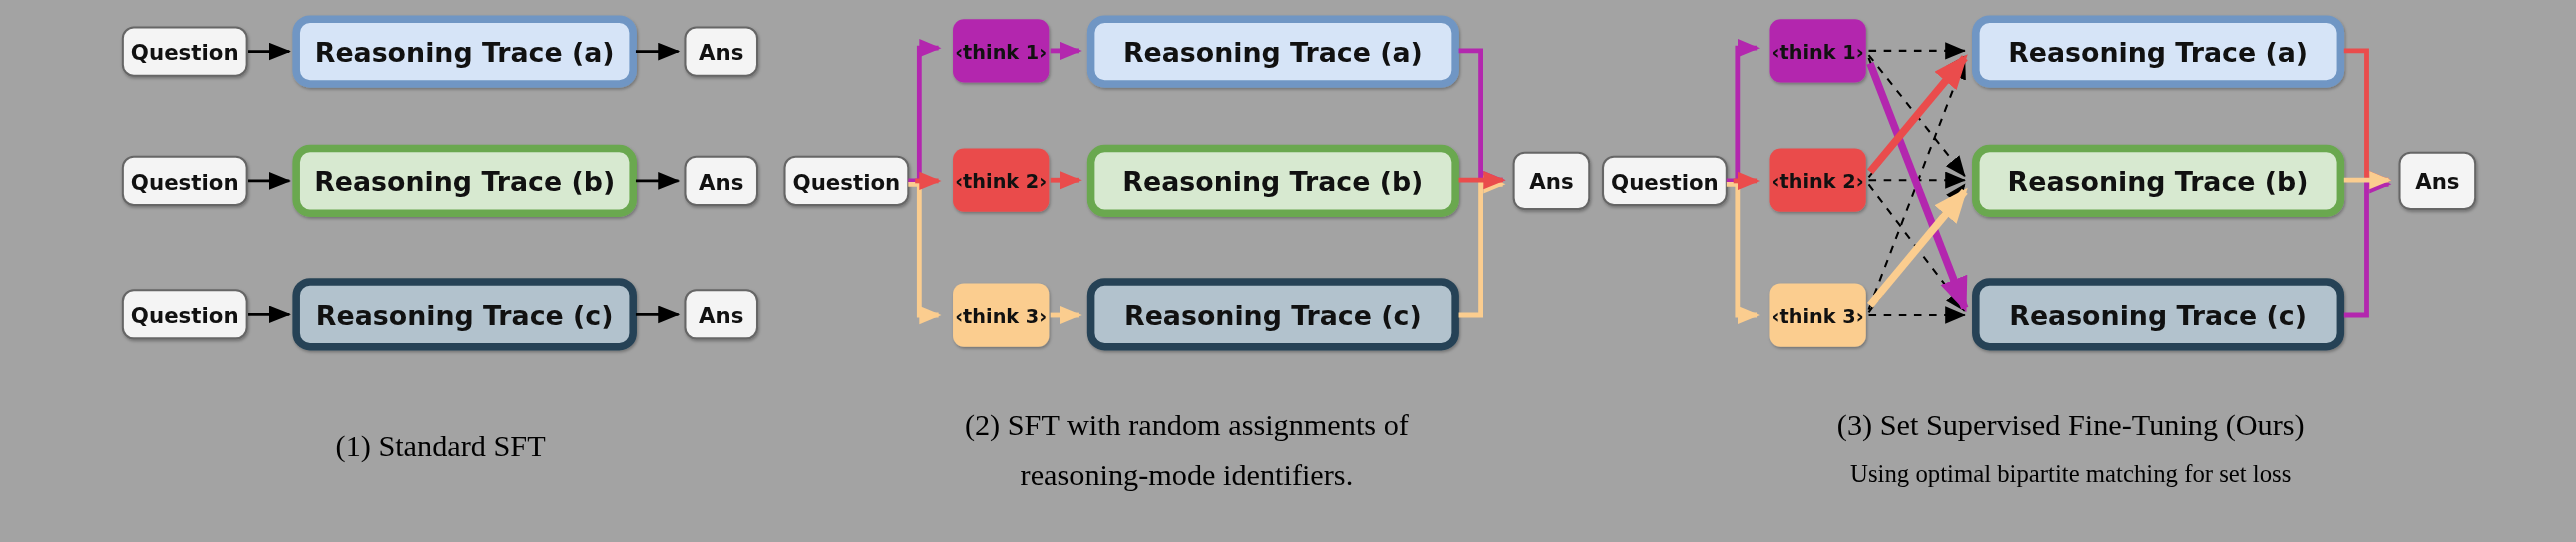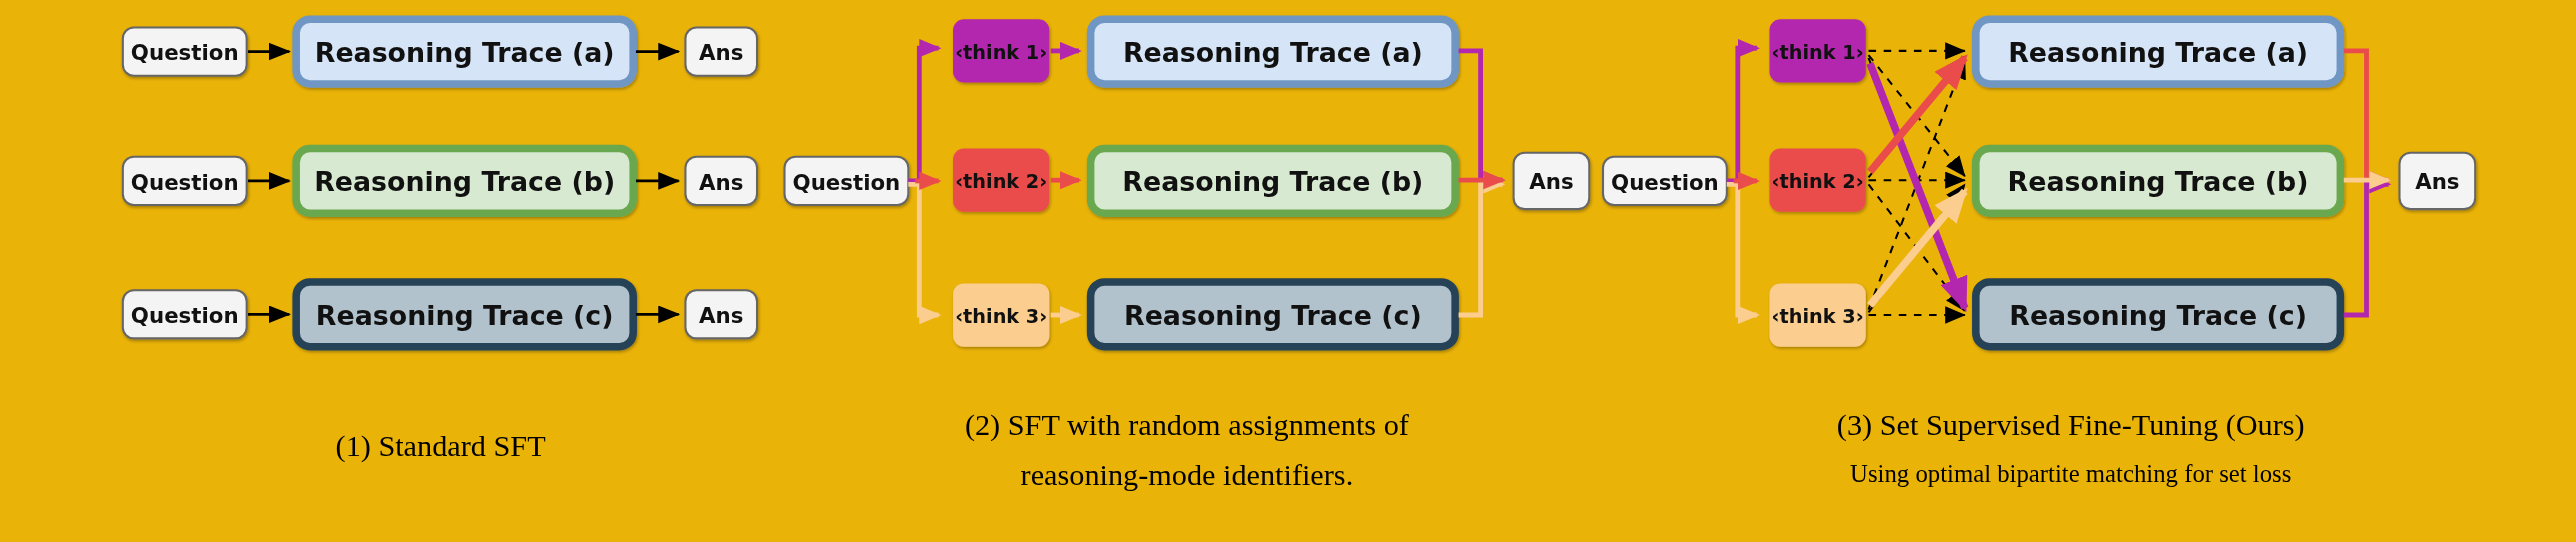--- a/index.html
+++ b/index.html
@@ -10,21 +10,21 @@
   body {
     width: 2576px;
     height: 542px;
     font-family: "DejaVu Sans", sans-serif;
     overflow: hidden;
   }
   #root {
     position: relative;
     width: 2576px;
     height: 542px;
-    background: #eab308;
+    background: #a3a3a3;
   }
   svg.stage {
     position: absolute;
     inset: 0;
     width: 2576px;
     height: 542px;
     display: block;
   }
   .node-label {
     font-family: "DejaVu Sans", sans-serif;

